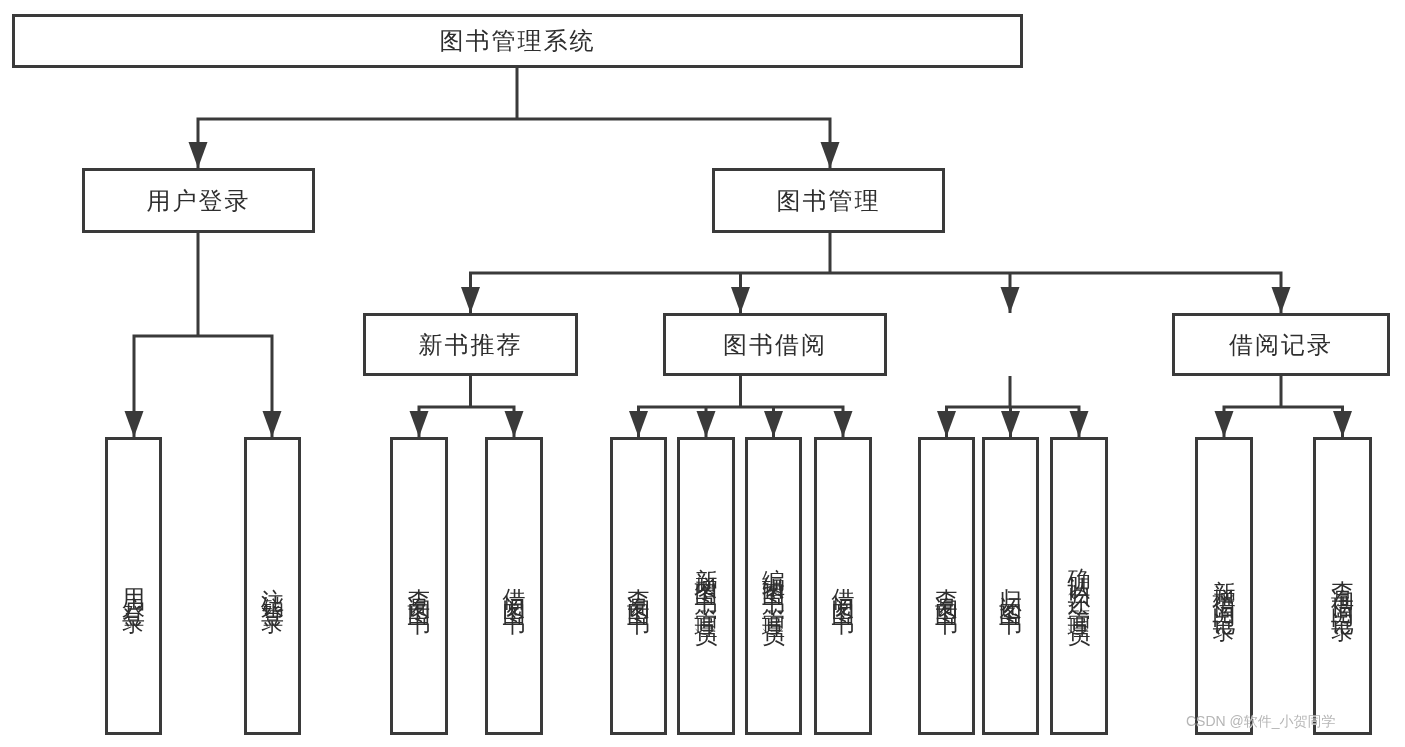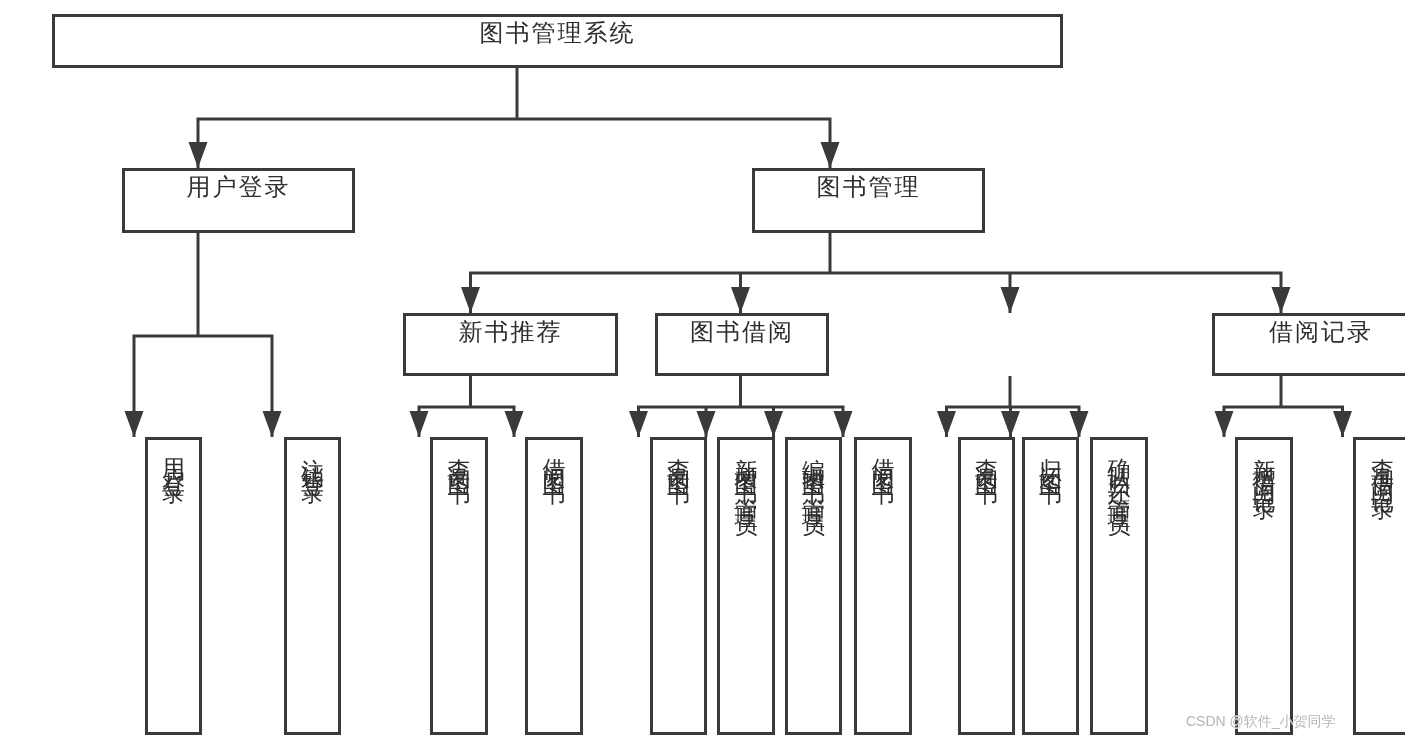--- a/index.html
+++ b/index.html
@@ -19,44 +19,44 @@
   }
   svg.edges{position:absolute;left:0;top:0;z-index:1;}
   .edge-stroke{stroke:var(--line);stroke-width:3;fill:none;}
   .edge-fill{fill:var(--line);stroke:none;}
   .node{
     position:absolute;
     box-sizing:border-box;
     border:3px solid var(--line);
     background:#fff;
     display:flex;
+    align-items:center;
     justify-content:center;
     z-index:2;
-    margin-left:40px;
   }
   .node .lbl{
     font-size:24px;
     letter-spacing:2px;
     white-space:nowrap;
     color:var(--text);
   }
   .node.leaf .lbl{
     writing-mode:vertical-rl;
     text-orientation:mixed;
     font-size:23px;
     letter-spacing:8px;
     line-height:1;
   }
   .node.root{left:12px;top:14px;width:1011px;height:54px;}
   .node.l2{top:168px;height:65px;}
   .node.l2.a{left:82px;width:233px;}
   .node.l2.b{left:712px;width:233px;}
   .node.l3{top:313px;height:63px;}
   .node.l3.c1{left:363px;width:215px;}
-  .node.l3.c2{left:615px;width:174px;}
+  .node.l3.c2{left:663px;width:224px;}
   .node.l3.c3{left:902px;width:216px;}
   .node.l3.c4{left:1172px;width:218px;}
   .node.leaf{top:437px;height:298px;}
   .lf1{left:105px;width:57px;}
   .lf2{left:244px;width:57px;}
   .lf3{left:390px;width:58px;}
   .lf4{left:485px;width:58px;}
   .lf5{left:610px;width:57px;}
   .lf6{left:677px;width:58px;}
   .lf7{left:745px;width:57px;}

